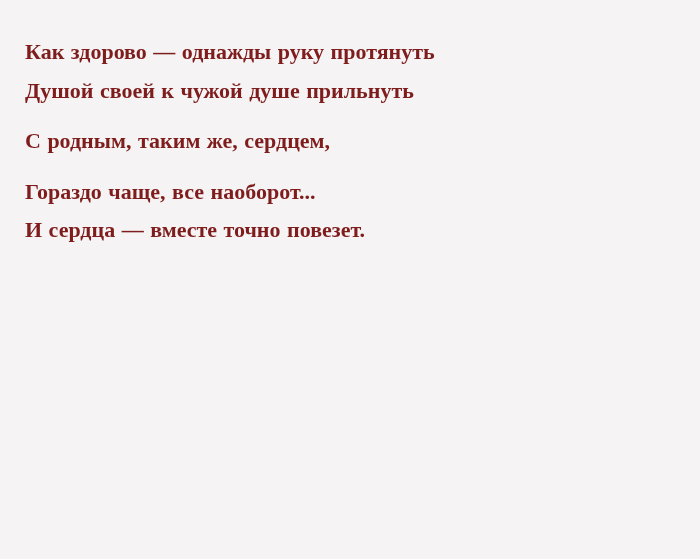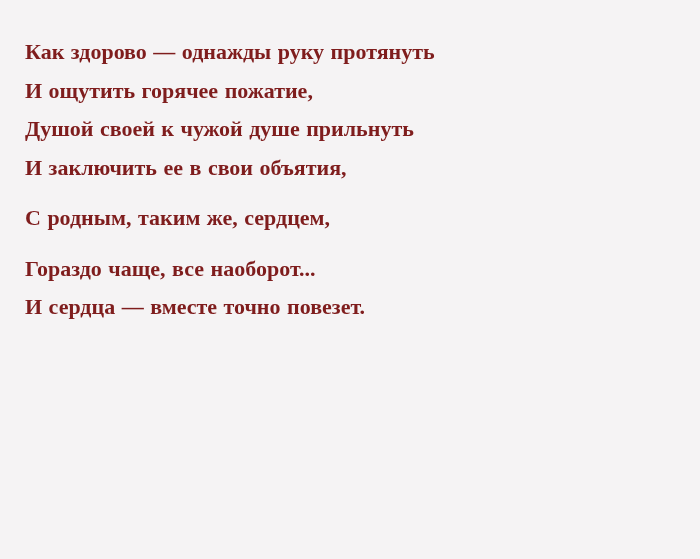--- a/index.html
+++ b/index.html
@@ -32,23 +32,21 @@
   }
 </style>
 </head>
 <body>
 
 <div class="poem-card">
   <div class="poem-text">
 
     <div class="poem-stanza">
       <div class="poem-line">Как здорово — однажды руку протянуть</div>
-      <div class="poem-line">И ощутить горячее пожатие,</div>
       <div class="poem-line">Душой своей к чужой душе прильнуть</div>
-      <div class="poem-line">И заключить ее в свои объятия,</div>
     </div>
 
     <div class="poem-stanza">
       <div class="poem-line">С родным, таким же, сердцем,</div>
     </div>
 
     <div class="poem-stanza">
       <div class="poem-line">Гораздо чаще, все наоборот...</div>
       <div class="poem-line">И сердца — вместе точно повезет.</div>
     </div>

